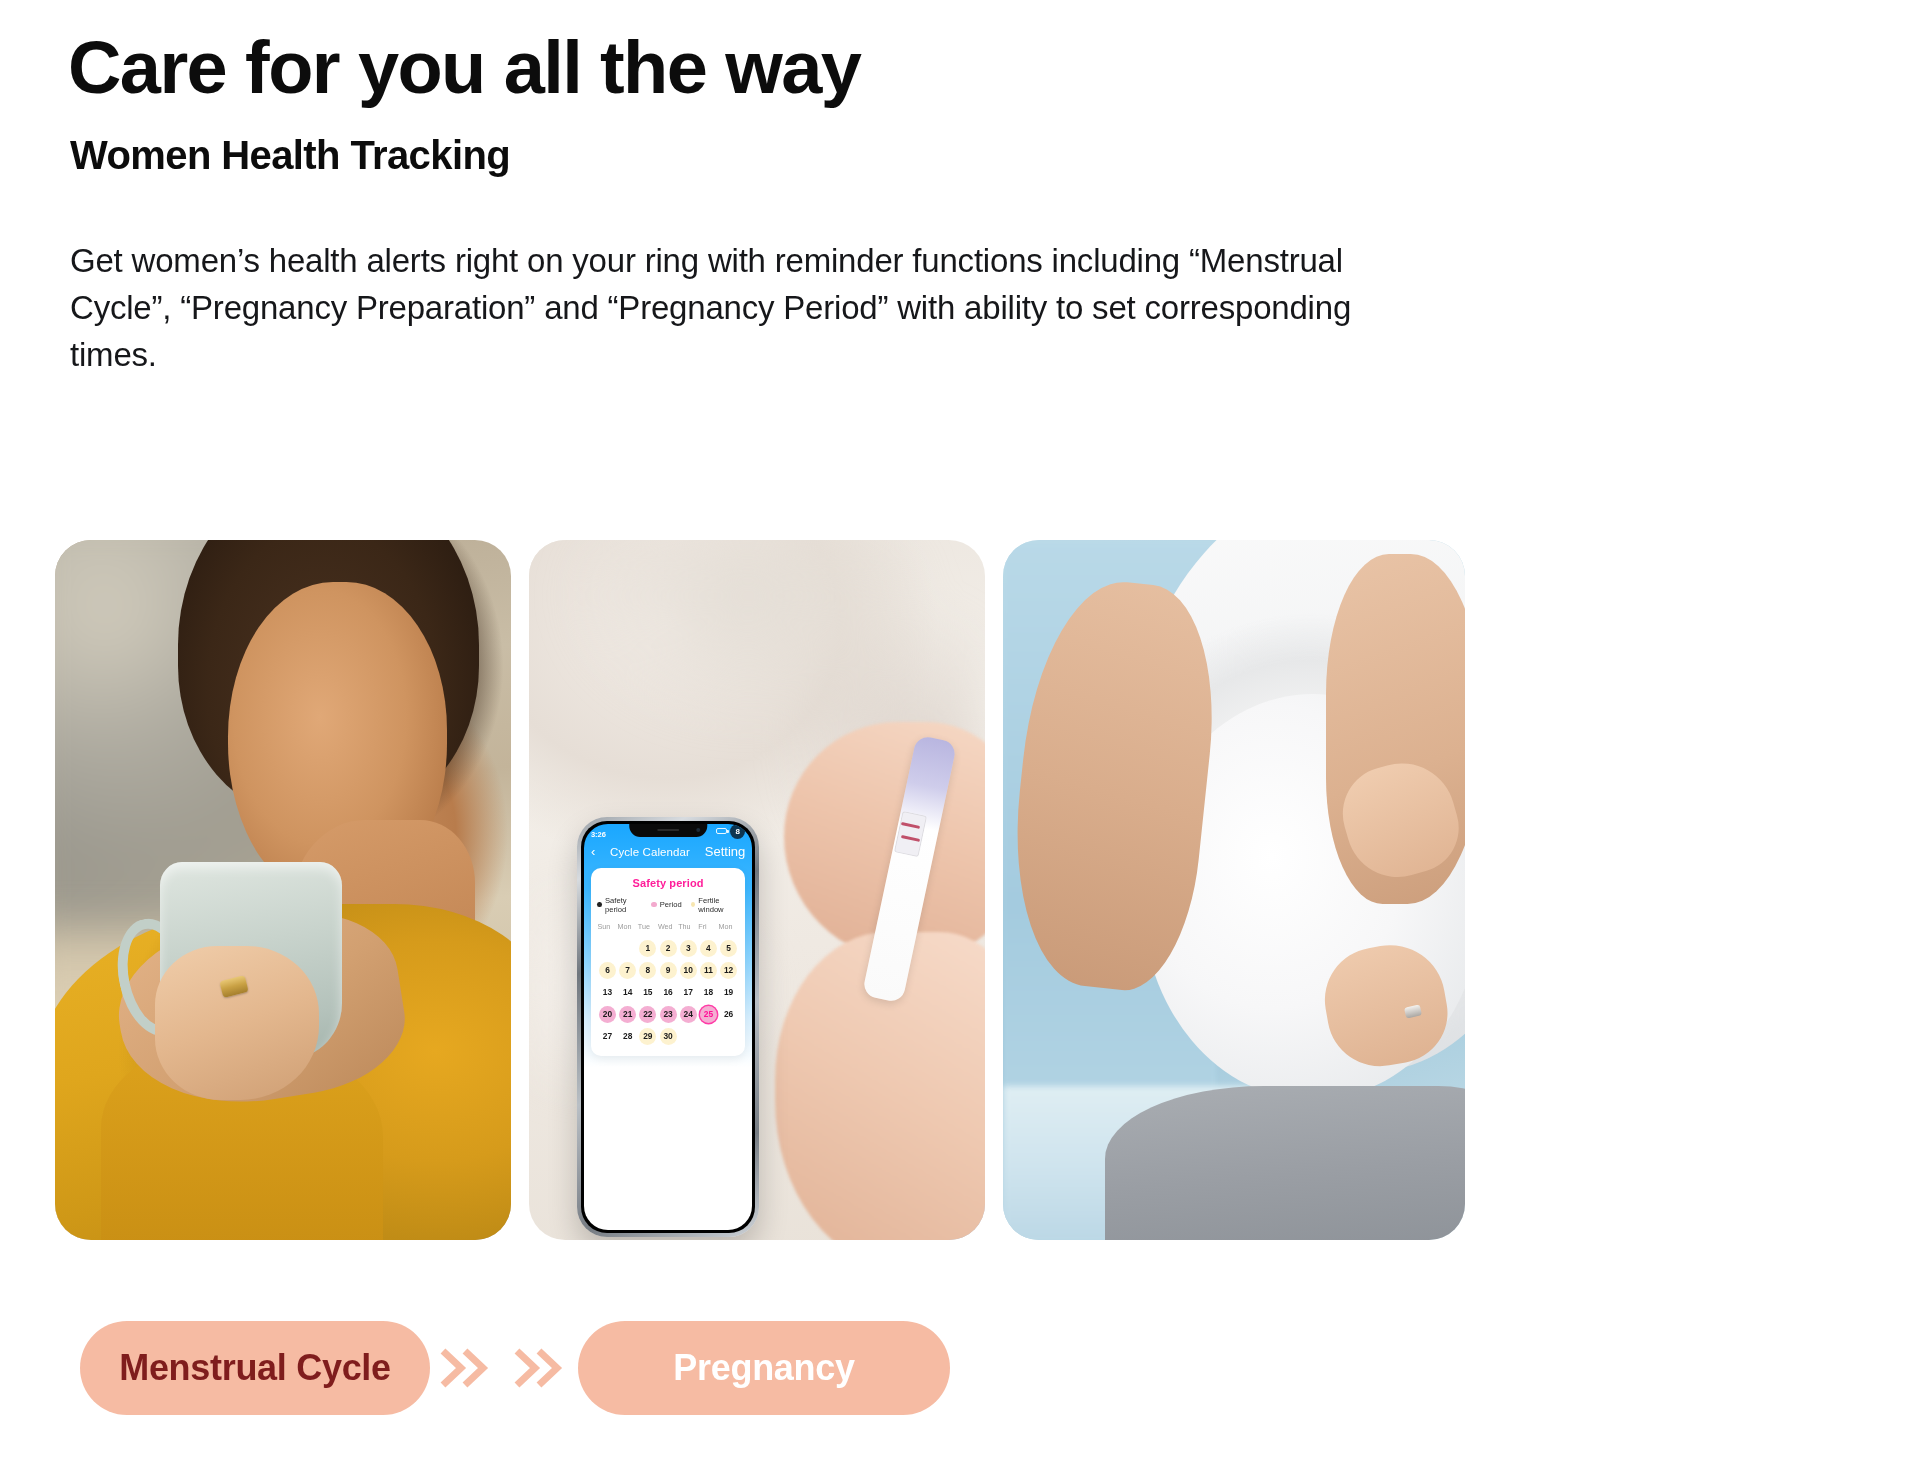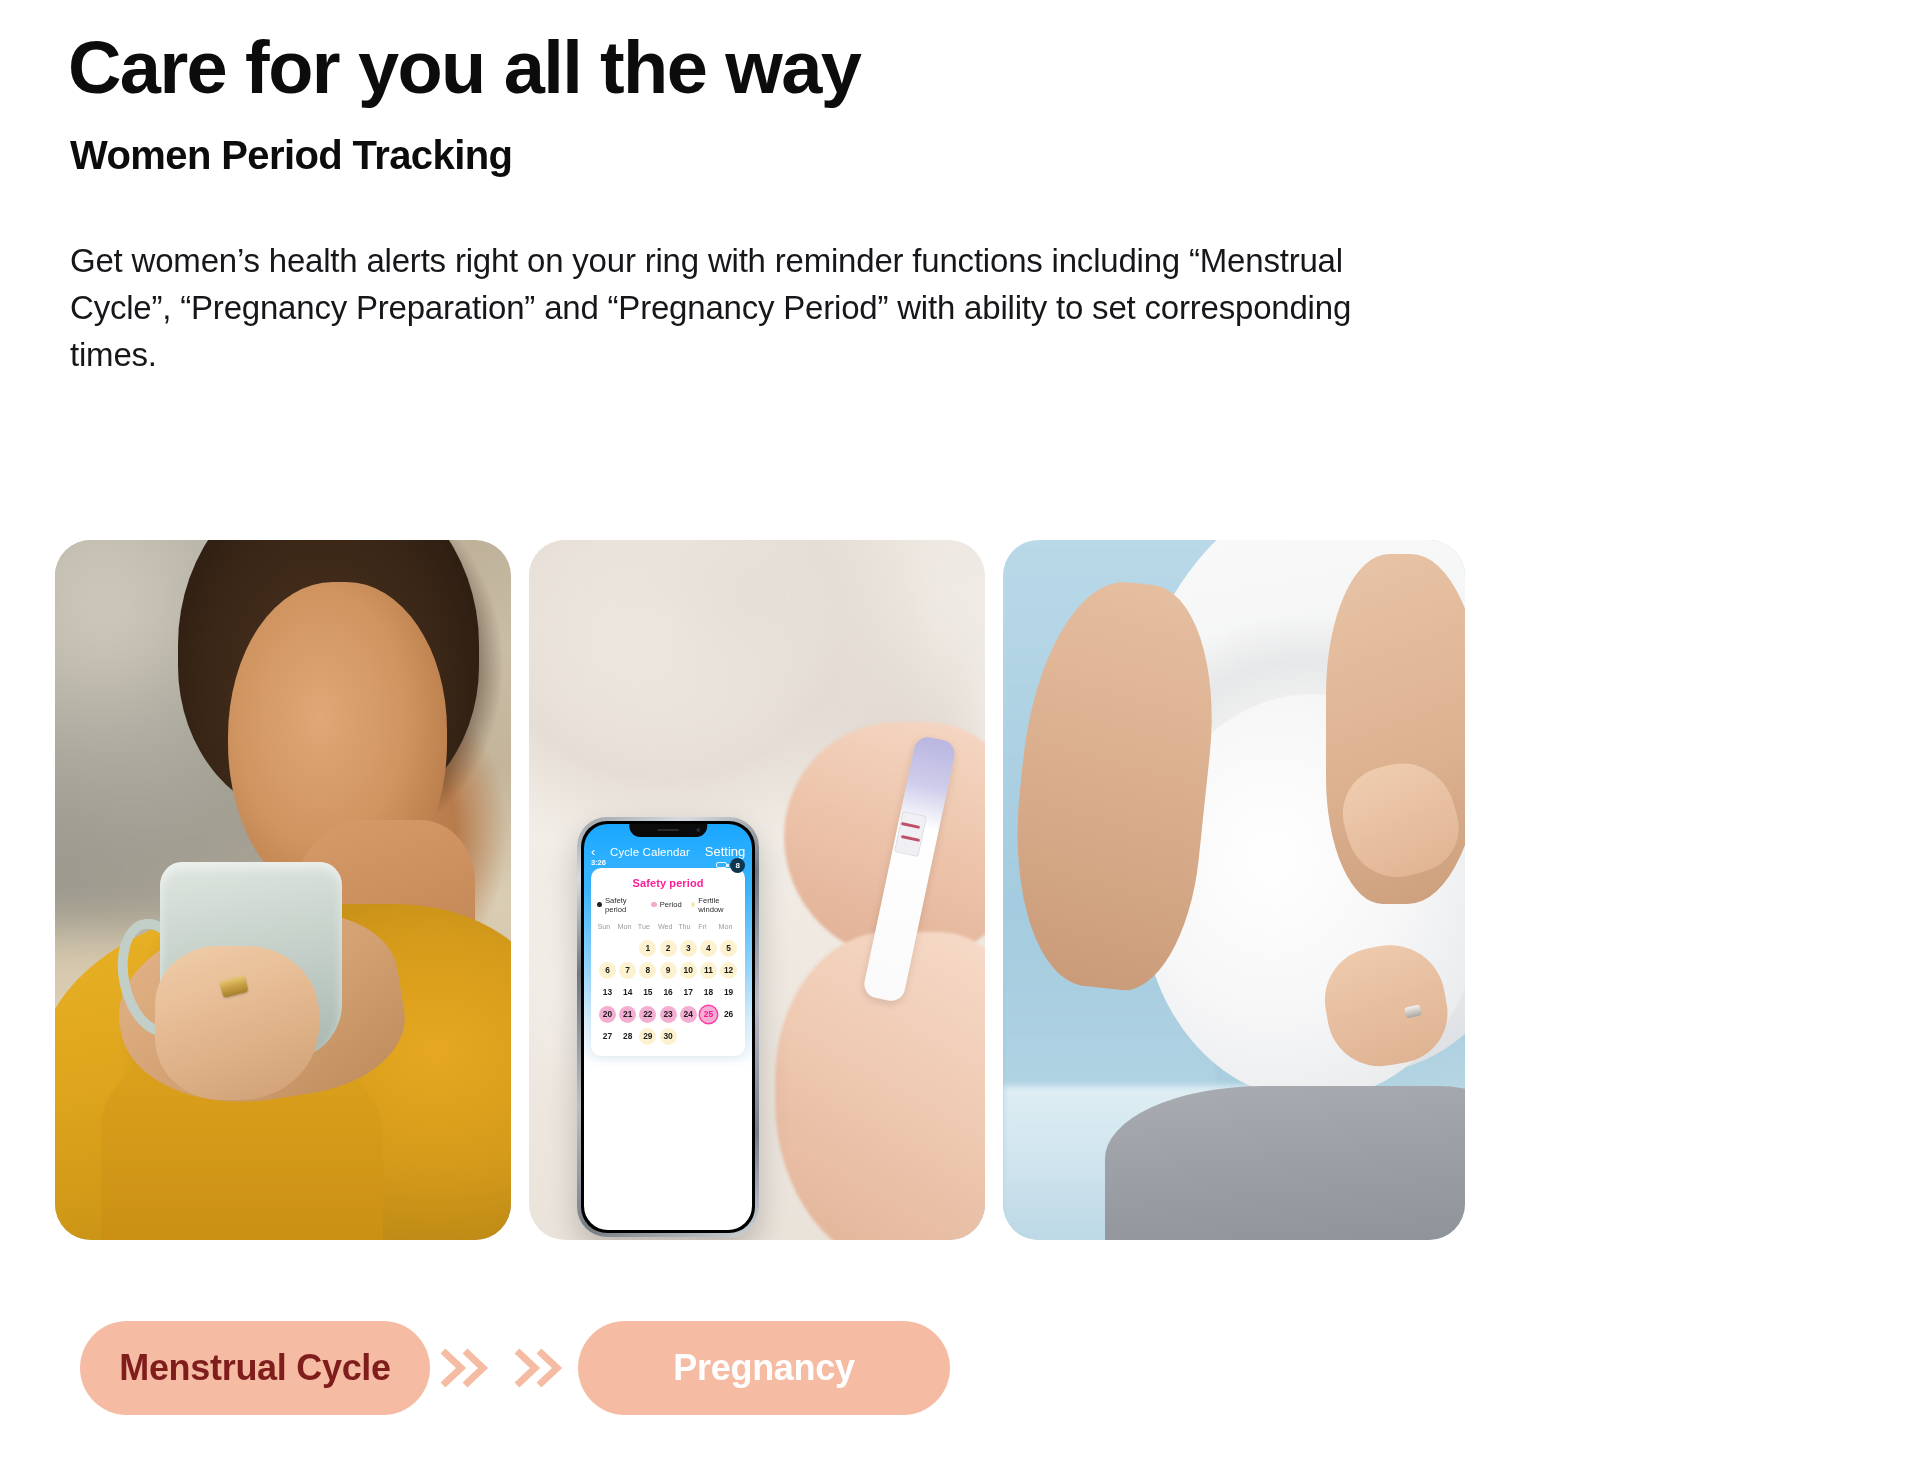--- a/index.html
+++ b/index.html
@@ -255,22 +255,22 @@
   .notch-speaker {
     position: absolute; left: 50%; top: 5px; transform: translateX(-50%);
     width: 22px; height: 2.5px; background: #2a2a2a; border-radius: 2px;
   }
   .notch-cam {
     position: absolute; right: 7px; top: 4px;
     width: 4px; height: 4px; background: #1d2b38; border-radius: 50%;
   }
   .status-bar {
     position: absolute; top: 1px; left: 0; right: 0; height: 14px;
-    display: flex; justify-content: space-between; align-items: flex-start;
-    padding: 0 7px; z-index: 5; margin-top: 33px;
+    display: flex; justify-content: space-between; align-items: flex-end;
+    padding: 0 7px; z-index: 5;
   }
   .status-time { font-size: 7.5px; font-weight: 700; color: #ffffff; }
   .status-right { display: flex; align-items: center; gap: 3px; }
   .battery-ico {
     width: 11px; height: 6px; border: 1px solid rgba(255,255,255,.9);
     border-radius: 2px; position: relative;
   }
   .battery-ico::after {
     content: ""; position: absolute; right: -2.5px; top: 1.4px;
     width: 1.5px; height: 2.4px; background: rgba(255,255,255,.9); border-radius: 0 1px 1px 0;
@@ -435,21 +435,21 @@
     line-height: 1;
   }
   .chev svg { display: block; }
 </style>
 </head>
 <body>
 
 <div class="page">
 
   <h1 class="headline">Care for you all the way</h1>
-  <h2 class="subhead">Women Period Tracking</h2>
+  <h2 class="subhead">Women Health Tracking</h2>
   <p class="body-copy">Get women’s health alerts right on your ring with reminder functions including “Menstrual Cycle”, “Pregnancy Preparation” and “Pregnancy Period” with ability to set corresponding times.</p>
 
   <div class="cards">
 
     <div class="card card-1">
       <div class="photo-mug">
         <div class="mug-bg-blur"></div>
         <div class="mug-bg-lower"></div>
         <div class="mug-hair"></div>
         <div class="mug-face"></div>

